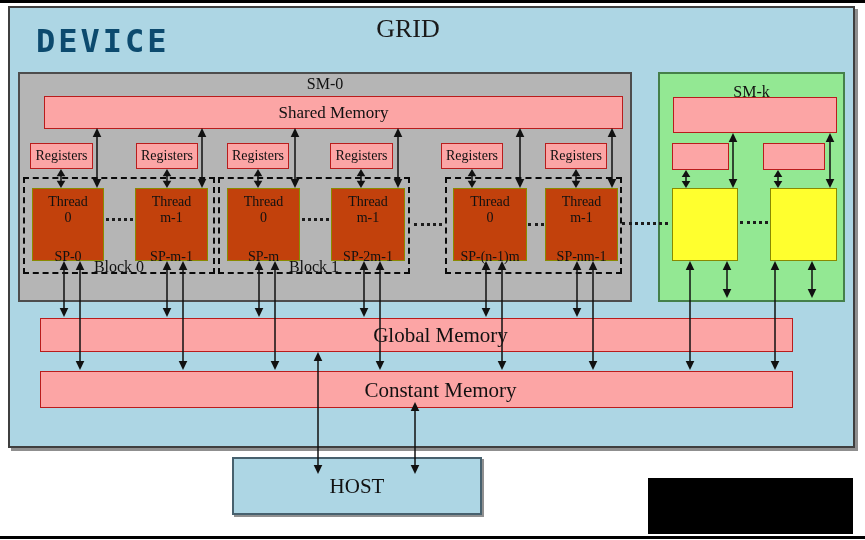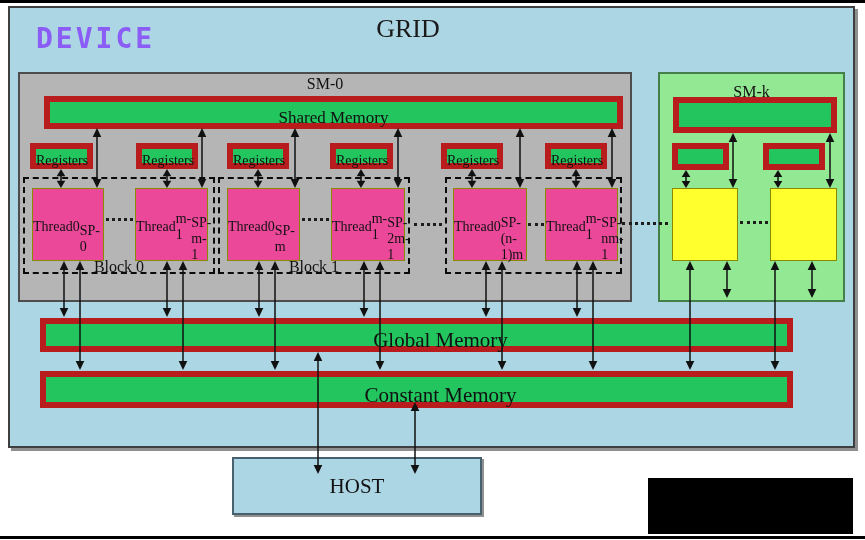--- a/index.html
+++ b/index.html
@@ -6,40 +6,40 @@
   .canvas{position:relative;width:865px;height:540px;background:#ffffff;overflow:hidden;
           font-family:"Liberation Serif","DejaVu Serif",serif;color:#111;}
   .abs{position:absolute;box-sizing:border-box;}
   .rule{background:#000;}
   #top-rule{left:0;top:0;width:865px;height:3px;}
   #bottom-rule{left:0;top:536px;width:865px;height:3px;}
 
   #device{left:8px;top:6px;width:847px;height:442px;background:#ADD6E4;
           border:2px solid #3f3f3f;box-shadow:3px 3px 0 #8f8f8f;}
   #device-label{left:36px;top:22px;font-family:"DejaVu Sans Mono","Liberation Mono",monospace;
-          font-weight:bold;font-size:28px;letter-spacing:3px;color:#8b5cf6;}
+          font-weight:bold;font-size:32px;letter-spacing:3px;color:#0c4a6e;}
   #grid-label{left:8px;top:14px;width:800px;text-align:center;font-size:26px;color:#1a1a1a;}
 
   #sm0{left:18px;top:72px;width:614px;height:230px;background:#B5B5B5;border:2px solid #4d4d4d;}
   #sm0-label{left:18px;top:75px;width:614px;text-align:center;font-size:16px;}
-  .orange{background:#22c55e;border:6px solid #b91c1c;}
+  .orange{background:#fca5a5;border:1px solid #b91c1c;}
   #shared-mem{left:44px;top:96px;width:579px;height:33px;text-align:center;
           font-size:17px;line-height:31px;}
 
   .reg{height:26px;text-align:center;font-size:14px;line-height:24px;top:143px;}
   #reg1{left:30px;width:63px;} #reg2{left:136px;width:62px;} #reg3{left:227px;width:62px;}
   #reg4{left:330px;width:63px;} #reg5{left:441px;width:62px;} #reg6{left:545px;width:62px;}
 
   .blockbox{top:177px;height:97px;border:2.5px dashed #0a0a0a;}
   #block0{left:23px;width:192px;} #block1{left:218px;width:192px;} #blockn{left:445px;width:177px;}
   .blocklabel{top:258px;height:20px;text-align:center;font-size:16px;}
   #block0-label{left:23px;width:192px;} #block1-label{left:218px;width:192px;} #blockn-label{left:445px;width:177px;}
 
-  .thread{top:188px;height:73px;background:#ec4899;border:1px solid #8a8a00;
-          display:flex;flex-direction:row;align-items:center;font-size:14px;line-height:16px;padding-top:5px;}
+  .thread{top:188px;height:73px;background:#c2410c;border:1px solid #8a8a00;
+          display:flex;flex-direction:column;align-items:center;font-size:14px;line-height:16px;padding-top:5px;}
   .thread .tsp{margin-top:23px;}
   #t1{left:32px;width:72px;} #t2{left:135px;width:73px;} #t3{left:227px;width:73px;}
   #t4{left:331px;width:74px;} #t5{left:453px;width:74px;} #t6{left:545px;width:73px;}
 
   #smk{left:658px;top:72px;width:187px;height:230px;background:#93E893;border:2px solid #45804a;}
   #smk-label{left:658px;top:83px;width:187px;text-align:center;font-size:16px;}
   #smk-shared{left:673px;top:97px;width:164px;height:36px;}
   #smk-reg1{left:672px;top:143px;width:57px;height:27px;}
   #smk-reg2{left:763px;top:143px;width:62px;height:27px;}
   .smk-thread{top:188px;height:73px;background:#FFFF2E;border:1px solid #8a8a00;}

